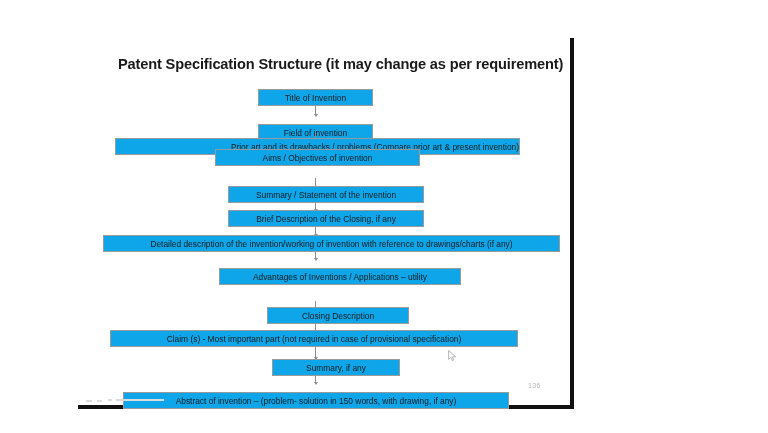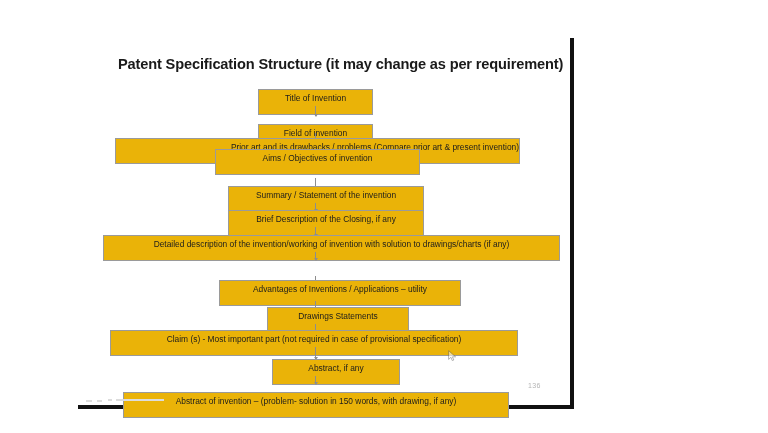--- a/index.html
+++ b/index.html
@@ -62,25 +62,25 @@
     position: absolute;
     left: 0;
     top: 0;
     width: 768px;
     height: 433px;
   }
   .node {
     position: absolute;
     box-sizing: border-box;
     border: 1px solid #9a9a9a;
-    background: #eab308;
+    background: #0ea5e9;
     color: #1c1c1c;
     font-size: 8.4px;
     line-height: 16px;
-    height: 26px;
+    height: 17px;
     text-align: center;
     white-space: nowrap;
     overflow: hidden;
   }
   .connector {
     position: absolute;
     width: 1px;
     background: #8d8d8d;
   }
   .connector::after {
@@ -147,35 +147,35 @@
 
   <div class="node" style="left:215px; top:149px; width:205px;">Aims / Objectives of invention</div>
   <div class="connector" style="left:315px; top:178px; height:10px;"></div>
 
   <div class="node" style="left:228px; top:186px; width:196px;">Summary / Statement of the invention</div>
   <div class="connector" style="left:315px; top:203px; height:8px;"></div>
 
   <div class="node" style="left:228px; top:210px; width:196px;">Brief Description of the Closing, if any</div>
   <div class="connector" style="left:315px; top:227px; height:9px;"></div>
 
-  <div class="node" style="left:103px; top:235px; width:457px;">Detailed description of the invention/working of invention with solution to drawings/charts (if any)</div>
+  <div class="node" style="left:103px; top:235px; width:457px;">Detailed description of the invention/working of invention with reference to drawings/charts (if any)</div>
   <div class="connector" style="left:315px; top:252px; height:8px;"></div>
 
   <div class="connector" style="left:315px; top:276px; height:8px;"></div>
 
-  <div class="node" style="left:219px; top:280px; width:242px;">Advantages of Inventions / Applications – utility</div>
+  <div class="node" style="left:219px; top:268px; width:242px;">Advantages of Inventions / Applications – utility</div>
   <div class="connector" style="left:315px; top:301px; height:8px;"></div>
 
-  <div class="node" style="left:267px; top:307px; width:142px;">Drawings Statements</div>
+  <div class="node" style="left:267px; top:307px; width:142px;">Closing Description</div>
   <div class="connector" style="left:315px; top:324px; height:8px;"></div>
 
   <div class="node" style="left:110px; top:330px; width:408px;">Claim (s)  - Most important part (not required in case of provisional specification)</div>
   <div class="connector" style="left:315px; top:347px; height:12px;"></div>
 
-  <div class="node" style="left:272px; top:359px; width:128px;">Abstract, if any</div>
+  <div class="node" style="left:272px; top:359px; width:128px;">Summary, if any</div>
   <div class="connector" style="left:315px; top:376px; height:8px;"></div>
 
   <div class="node" style="left:123px; top:384px; width:386px;margin-top:8px;">Abstract of invention – (problem- solution in 150 words, with drawing, if any)</div>
 </div>
 
 <div id="page-number">136</div>
 
 <svg id="cursor" viewBox="0 0 9 11" xmlns="http://www.w3.org/2000/svg">
   <path d="M0.6 0.6 L0.6 9.4 L2.9 7.3 L4.3 10.6 L5.8 10.0 L4.4 6.8 L7.6 6.8 Z" fill="#ffffff" stroke="#555555" stroke-width="0.8"></path>
 </svg>

